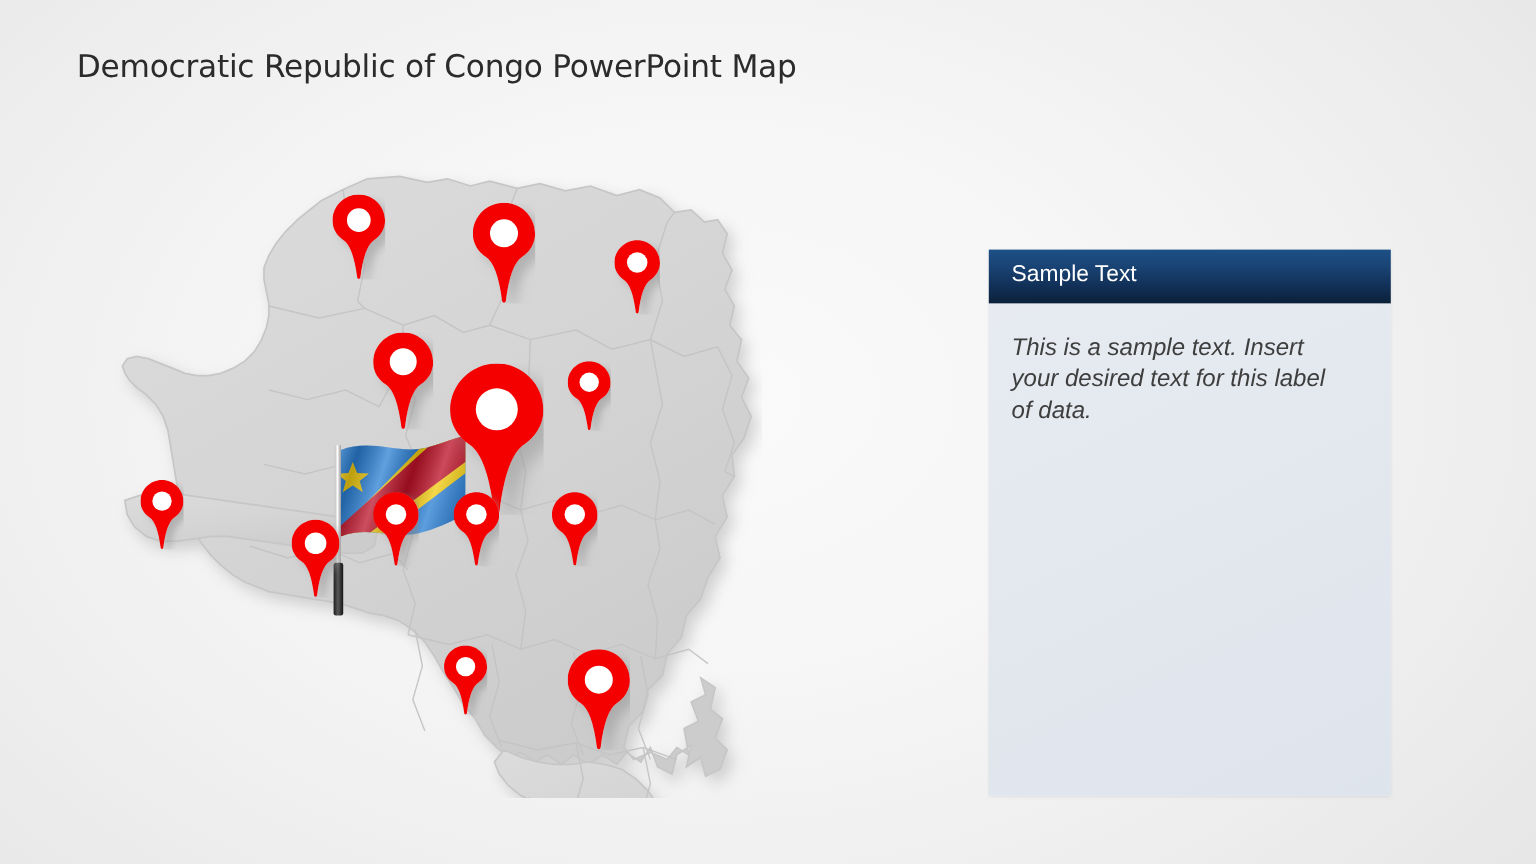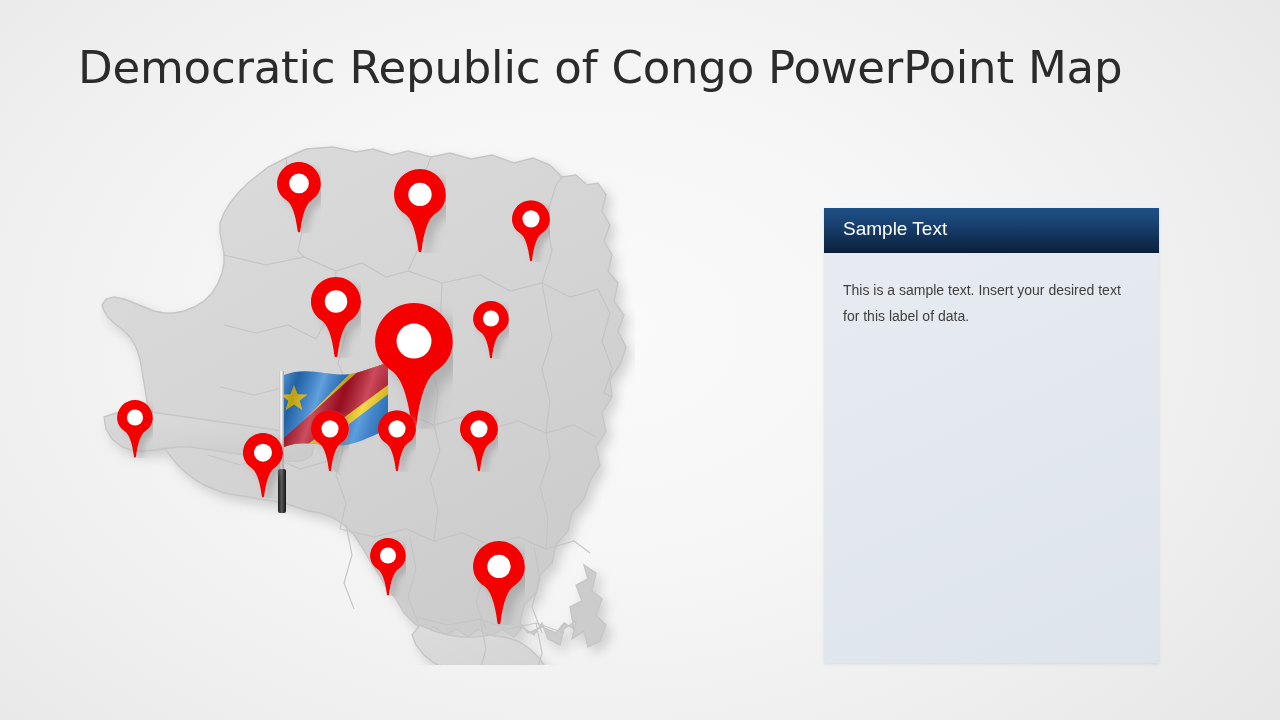--- a/index.html
+++ b/index.html
@@ -20,23 +20,23 @@
     width: 1280px;
     height: 720px;
     overflow: hidden;
     background:
       radial-gradient(ellipse 900px 620px at 46% 46%, #fafafa 0%, #f6f6f6 38%, #efefef 68%, #e6e6e6 100%);
   }
 
   
   #slide-title {
     position: absolute;
-    left: 78px;
+    left: 64px;
     top: 41px;
-    font-size: 45px;
+    font-size: 26px;
     font-weight: 400;
     letter-spacing: -0.2px;
     color: #2b2b2b;
     white-space: nowrap;
     font-family: "DejaVu Sans", "Liberation Sans", sans-serif;
   }
 
   
   #map-area {
     position: absolute;
@@ -97,24 +97,25 @@
   #panel-body {
     position: relative;
     height: 410px;
     background: linear-gradient(155deg, #e7ebf1 0%, #e3e8ef 45%, #dee4ec 100%);
   }
   #panel-body-text {
     position: absolute;
     left: 19px;
     top: 24px;
     width: 283px;
-    font-size: 14px;
+    font-size: 20px;
     line-height: 26px;
     color: #3e3e3e;
     font-family: "Liberation Sans", sans-serif;
+    font-style: italic;
   }
 </style>
 </head>
 <body>
 
 <div id="slide">
 
   <div id="slide-title">Democratic Republic of Congo PowerPoint Map</div>
 
   <div id="map-area">

